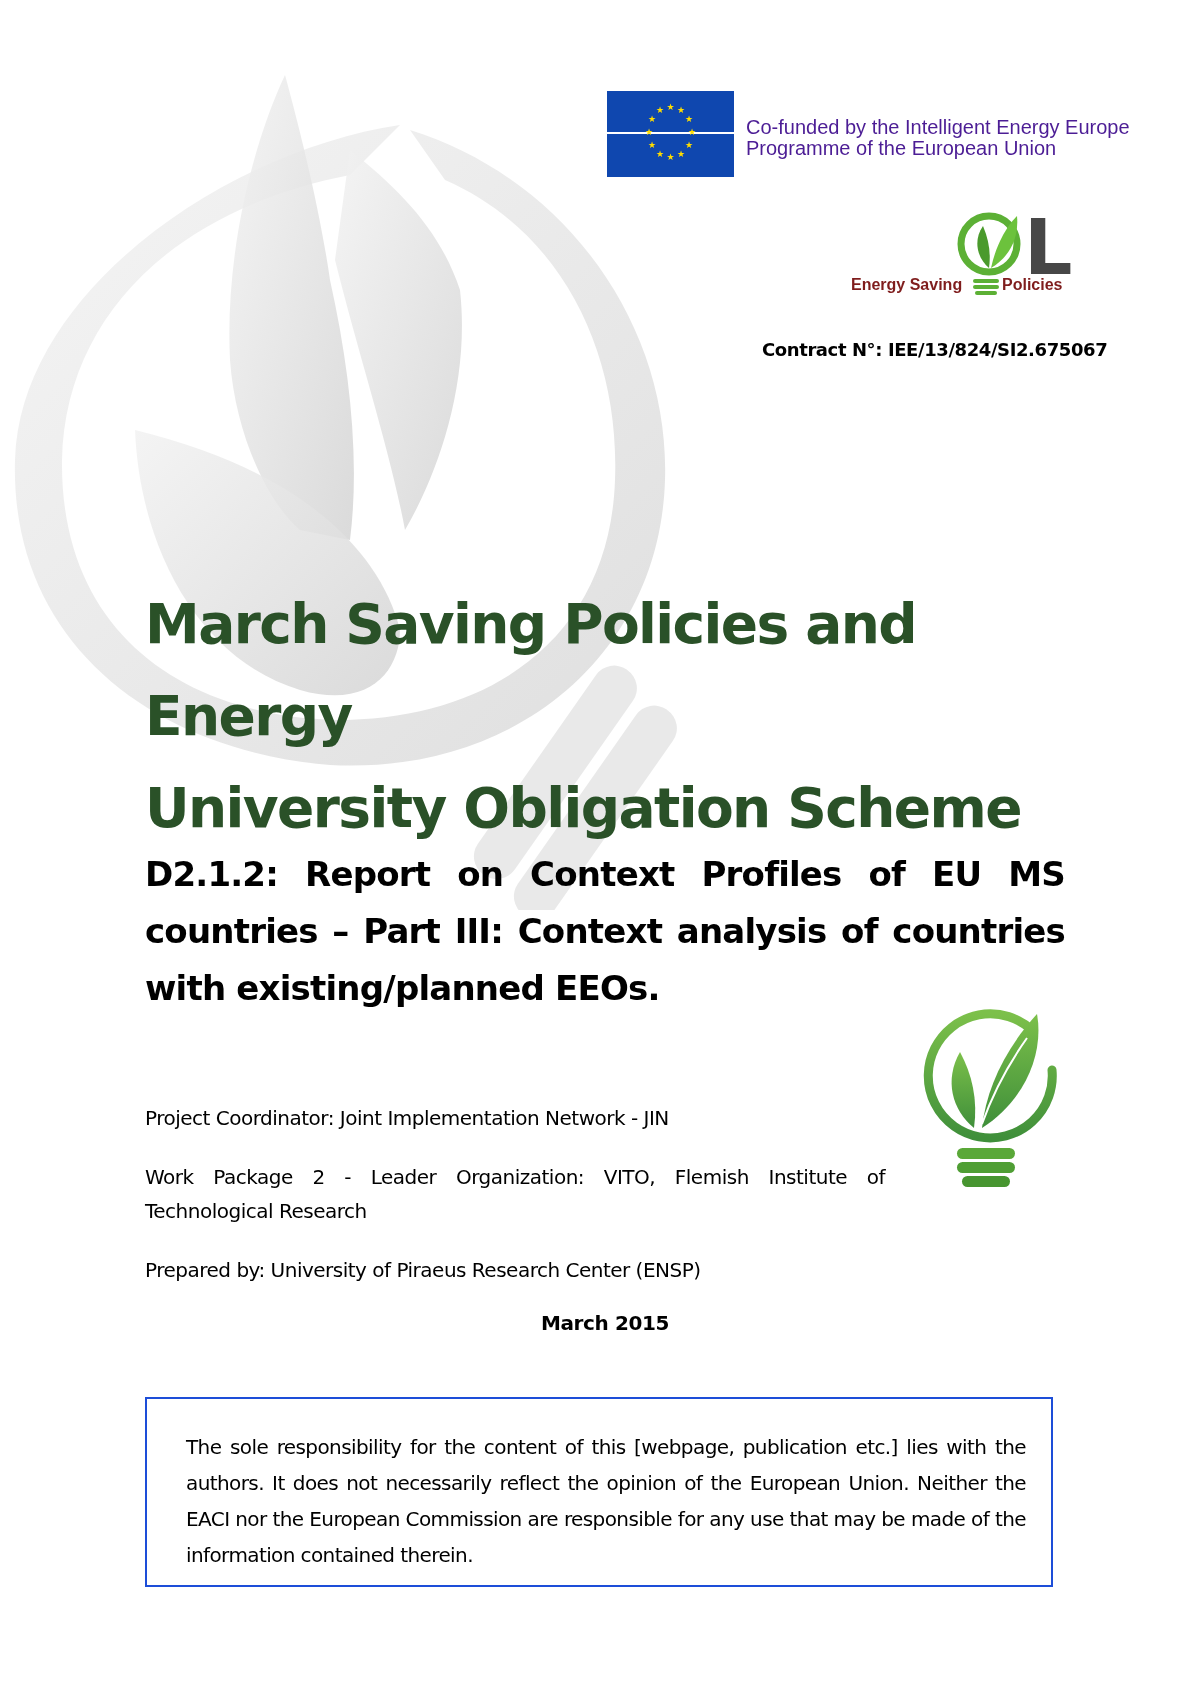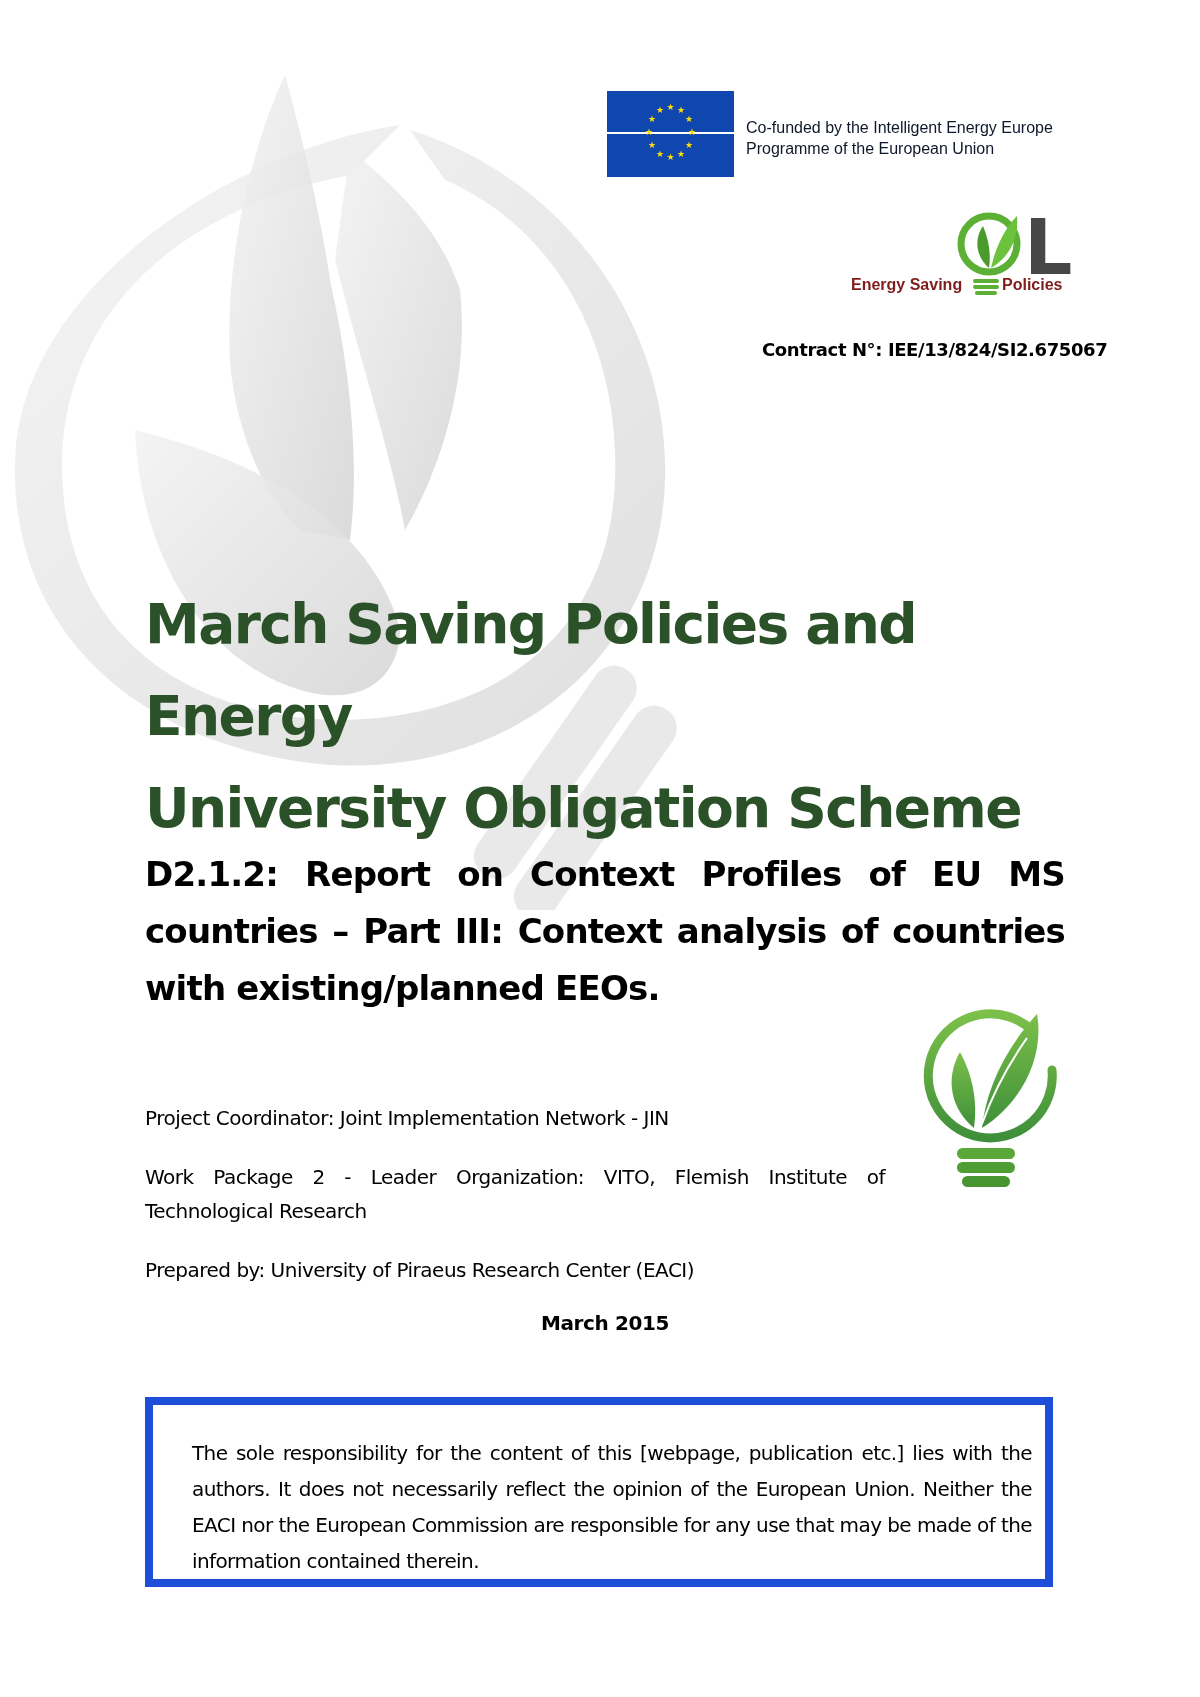--- a/index.html
+++ b/index.html
@@ -2,21 +2,21 @@
 <html><head>
   <meta charset="utf-8">
   <style>
     html, body { margin: 0; padding: 0; background: #ffffff; }
     body { width: 1200px; height: 1697px; position: relative; overflow: hidden;
            font-family: "Liberation Sans", sans-serif; color: #000; }
     .watermark { position: absolute; left: 0; top: 30px; width: 760px; height: 880px; z-index: 0; }
     .abs { position: absolute; z-index: 1; }
 
     .eu-flag { left: 607px; top: 91px; width: 127px; height: 86px; }
-    .eu-text { left: 746px; top: 117px; font-size: 16px; line-height: 21px; color: #0f172a; }
+    .eu-text { left: 746px; top: 117px; font-size: 20px; line-height: 21px; color: #4c1d95; }
 
     .enspol { left: 740px; top: 206px; width: 328px; height: 95px; }
     .enspol-word { position: absolute; left: 0; top: 0; font-family: "DejaVu Sans", sans-serif;
                    font-weight: bold; font-size: 76px; letter-spacing: 2px; color: #474747; line-height: 84px; }
     .enspol-tag { position: absolute; top: 70px; font-size: 16px; font-weight: bold; color: #7f1d1d; }
 
     .contract { left: 762px; top: 339px; font-size: 18px; font-weight: bold; font-family: "DejaVu Sans", sans-serif; letter-spacing: -0.4px; }
 
     .title { left: 145px; top: 578px; width: 920px; font-size: 55px; line-height: 92px; font-weight: bold;
              color: #2a5128; font-family: "DejaVu Sans", sans-serif; letter-spacing: -1.6px; }
@@ -26,21 +26,21 @@
     .bulb { left: 912px; top: 1000px; width: 150px; height: 195px; }
 
     .meta { left: 145px; width: 740px; font-size: 20px; line-height: 34px; font-family: "DejaVu Sans", sans-serif;
             letter-spacing: -0.5px; text-align: justify; }
     .meta.l1 { top: 1101px; }
     .meta.l2 { top: 1160px; text-align-last: left; }
     .meta.l3 { top: 1253px; }
     .date { left: 0; width: 1210px; top: 1311px; text-align: center; font-size: 20px; font-weight: bold;
             font-family: "DejaVu Sans", sans-serif; letter-spacing: -0.4px; }
 
-    .disclaimer { left: 145px; top: 1397px; width: 908px; height: 190px; border: 8px solid #1d4ed8; box-sizing: border-box; }
+    .disclaimer { left: 145px; top: 1397px; width: 908px; height: 190px; border: 2px solid #1d4ed8; box-sizing: border-box; }
     .disclaimer p { margin: 0; position: absolute; left: 39px; top: 30px; width: 840px; font-size: 20px; line-height: 36px;
                     font-family: "DejaVu Sans", sans-serif; letter-spacing: -0.6px; text-align: justify; text-align-last: left; }
   </style>
 </head>
 <body>
 
 <svg class="watermark" viewBox="0 0 760 880">
   <defs>
     <linearGradient id="wg" x1="0" y1="0" x2="1" y2="1">
       <stop offset="0" stop-color="#f2f2f2"></stop>
@@ -114,18 +114,18 @@
   <path d="M62 128 C 40 110, 32 80, 48 52 C 60 74, 66 100, 62 128 Z" fill="url(#gg)"></path>
   <path d="M70 128 C 74 90, 92 50, 125 14 C 132 52, 114 100, 70 128 Z" fill="url(#gg)"></path>
   <path d="M70 124 C 82 90, 98 62, 115 38" fill="none" stroke="#ffffff" stroke-width="2"></path>
   <rect x="45" y="148" width="58" height="11" rx="5.5" fill="#5aa838"></rect>
   <rect x="45" y="162" width="58" height="11" rx="5.5" fill="#4f9e34"></rect>
   <rect x="50" y="176" width="48" height="11" rx="5.5" fill="#479530"></rect>
 </svg>
 
 <div class="abs meta l1">Project Coordinator: Joint Implementation Network - JIN</div>
 <div class="abs meta l2">Work Package 2 - Leader Organization: VITO, Flemish Institute of Technological Research</div>
-<div class="abs meta l3">Prepared by: University of Piraeus Research Center (EACI)</div>
+<div class="abs meta l3">Prepared by: University of Piraeus Research Center (ENSP)</div>
 <div class="abs date">March 2015</div>
 
 <div class="abs disclaimer">
   <p>The sole responsibility for the content of this [webpage, publication etc.] lies with the authors. It does not necessarily reflect the opinion of the European Union. Neither the EACI nor the European Commission are responsible for any use that may be made of the information contained therein.</p>
 </div>
 
 </body></html>

